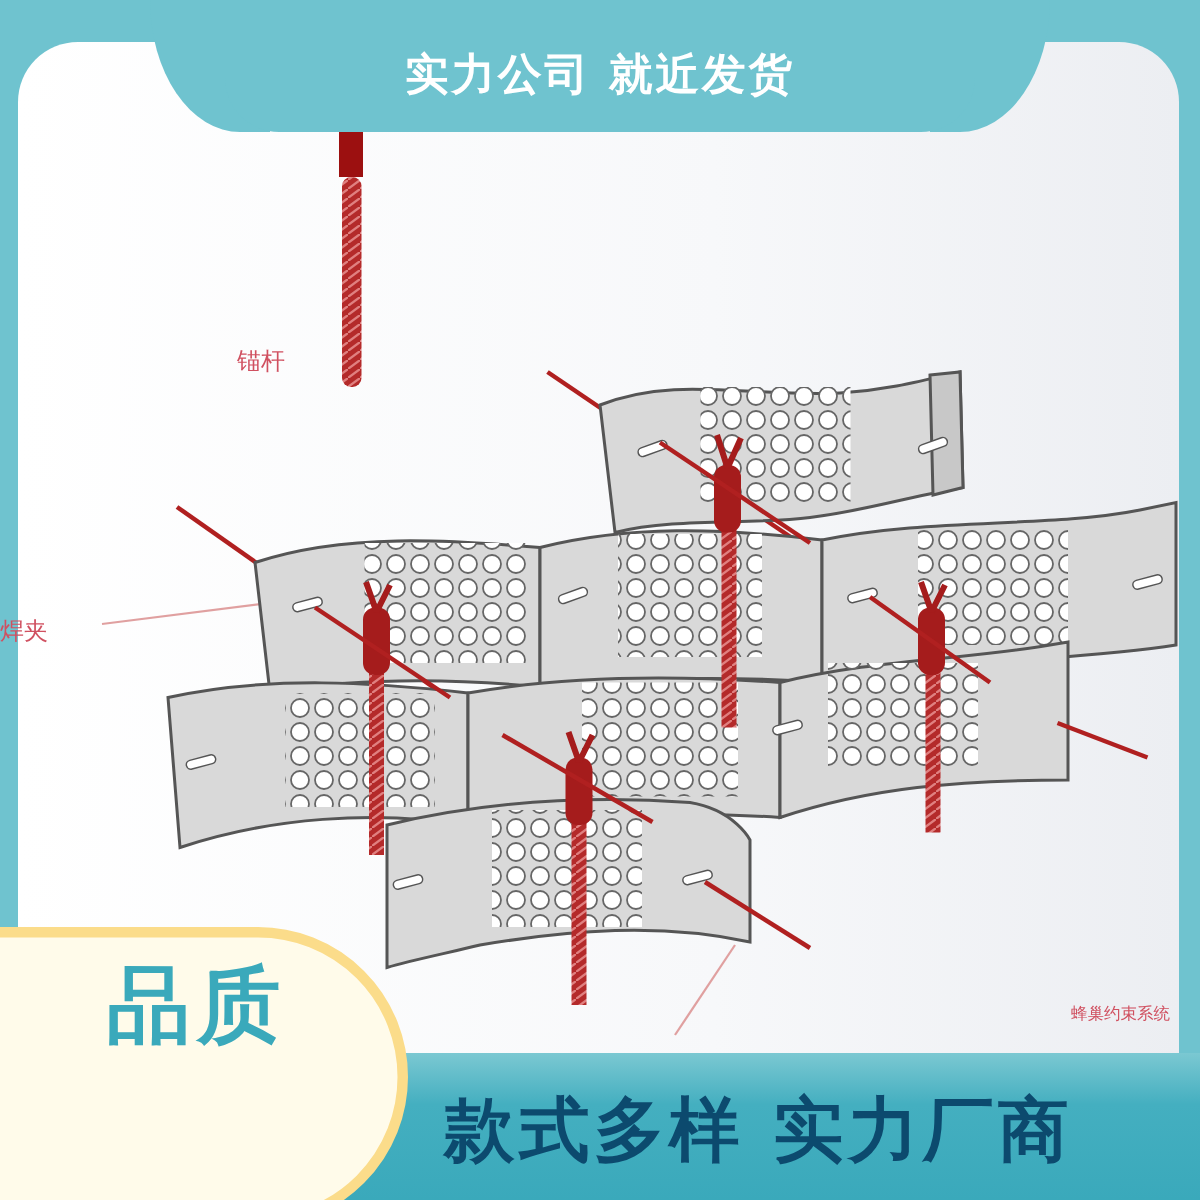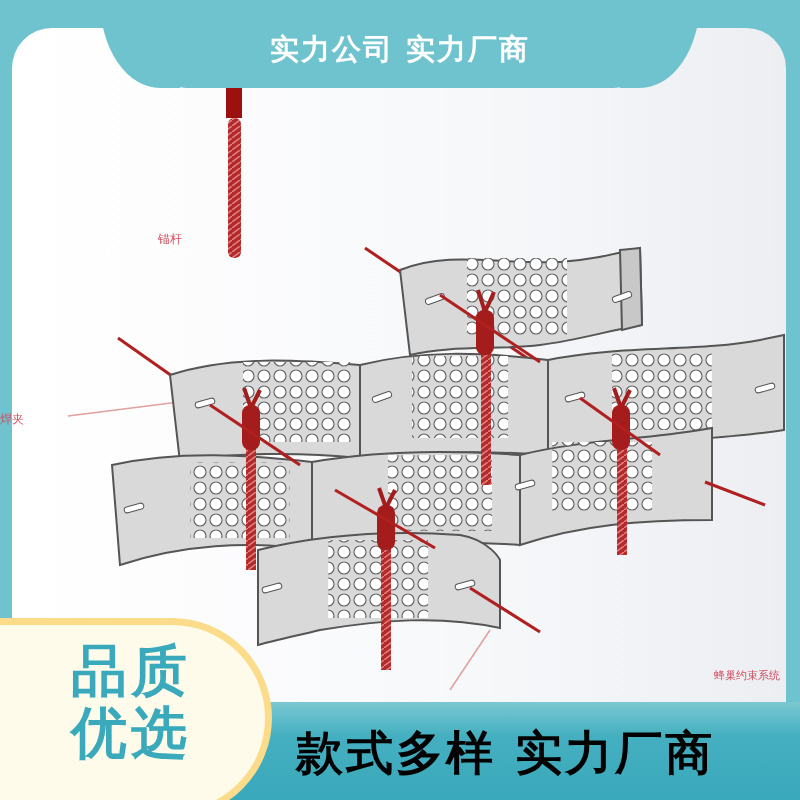--- a/index.html
+++ b/index.html
@@ -4,40 +4,40 @@
 <style>
   html, body { margin: 0; padding: 0; }
   body { width: 800px; height: 800px; overflow: hidden; position: relative; background: #6fc3cf; font-family: "DejaVu Sans", "Liberation Sans", sans-serif; }
   .frame { position: absolute; left: 0; top: 0; width: 800px; height: 800px; background: #6fc3cf; }
   .panel { position: absolute; left: 12px; top: 28px; width: 774px; height: 700px; background: linear-gradient(90deg, #ffffff 0%, #f7f8fa 60%, #eceef2 100%); border-top-left-radius: 40px; border-top-right-radius: 40px; overflow: hidden; }
   .top-tab { position: absolute; left: 150px; top: 0; width: 500px; height: 88px; background: #6fc3cf; border-bottom-left-radius: 36px; border-bottom-right-radius: 36px; }
   .top-tab-wing-l { position: absolute; left: 100px; top: 0; width: 80px; height: 88px; background: #6fc3cf; border-bottom-left-radius: 60px 88px; }
   .top-tab-wing-r { position: absolute; left: 620px; top: 0; width: 80px; height: 88px; background: #6fc3cf; border-bottom-right-radius: 60px 88px; }
   .top-title { position: absolute; left: 150px; top: 30px; width: 500px; text-align: center; color: #ffffff; font-size: 29px; font-weight: bold; letter-spacing: 2px; }
   .diagram { position: absolute; left: 12px; top: 28px; width: 774px; height: 700px; }
-  .label { position: absolute; color: #d05060; font-size: 12px; }
+  .label { position: absolute; color: #d05060; font-size: 16px; }
   .label-anchor { left: 158px; top: 231px; }
   .label-weld { left: 0px; top: 411px; }
   .label-system { left: 668px; top: 668px; font-size: 11px; margin-left: 46px; }
   .bottom-bar { position: absolute; left: 0; top: 702px; width: 800px; height: 98px; background: linear-gradient(180deg, #7bc8d2 0%, #44afc0 35%, #3aa9bb 100%); }
-  .bottom-text { position: absolute; left: 296px; top: 722px; color: #000000; font-size: 47px; font-weight: bold; letter-spacing: 3px; white-space: nowrap; }
+  .bottom-text { position: absolute; left: 296px; top: 722px; color: #0c4a6e; font-size: 47px; font-weight: bold; letter-spacing: 3px; white-space: nowrap; }
   .badge { position: absolute; left: -120px; top: 618px; width: 392px; height: 200px; border-radius: 0 110px 110px 0; background: #fffbea; border: 7px solid #fbdc8a; box-sizing: border-box; }
   .badge-text { position: absolute; left: 40px; top: 640px; width: 140px; color: #3aa9bb; font-size: 56px; font-weight: bold; line-height: 62px; letter-spacing: 4px; margin-left: 31px; }
 </style>
 </head>
 <body>
 
 <div class="frame"></div>
 
 <div class="panel"></div>
 
 <div class="top-tab-wing-l"></div>
 <div class="top-tab-wing-r"></div>
 <div class="top-tab"></div>
-<div class="top-title">实力公司 实力厂商</div>
+<div class="top-title">实力公司 就近发货</div>
 
 <svg class="diagram" viewBox="12 28 774 700" width="774" height="700" xmlns="http://www.w3.org/2000/svg">
   <defs>
     <pattern id="holes" x="0" y="0" width="16" height="16" patternUnits="userSpaceOnUse">
       <circle cx="8" cy="8" r="6" fill="#ffffff" stroke="#666" stroke-width="1.2"></circle>
     </pattern>
     <pattern id="thread" x="0" y="0" width="8" height="6" patternUnits="userSpaceOnUse">
       <rect width="8" height="6" fill="#b42a2a"></rect>
       <line x1="0" y1="6" x2="8" y2="0" stroke="#e08080" stroke-width="1.5"></line>
     </pattern>
@@ -132,14 +132,13 @@
 <div class="label label-anchor">锚杆</div>
 <div class="label label-weld">焊夹</div>
 <div class="label label-system">蜂巢约束系统</div>
 
 <div class="bottom-bar"></div>
 <div class="bottom-text">款式多样  实力厂商</div>
 
 <div class="badge"></div>
 <div class="badge-text">
   <div>品质</div>
-  <div>优选</div>
 </div>
 
 </body></html>

